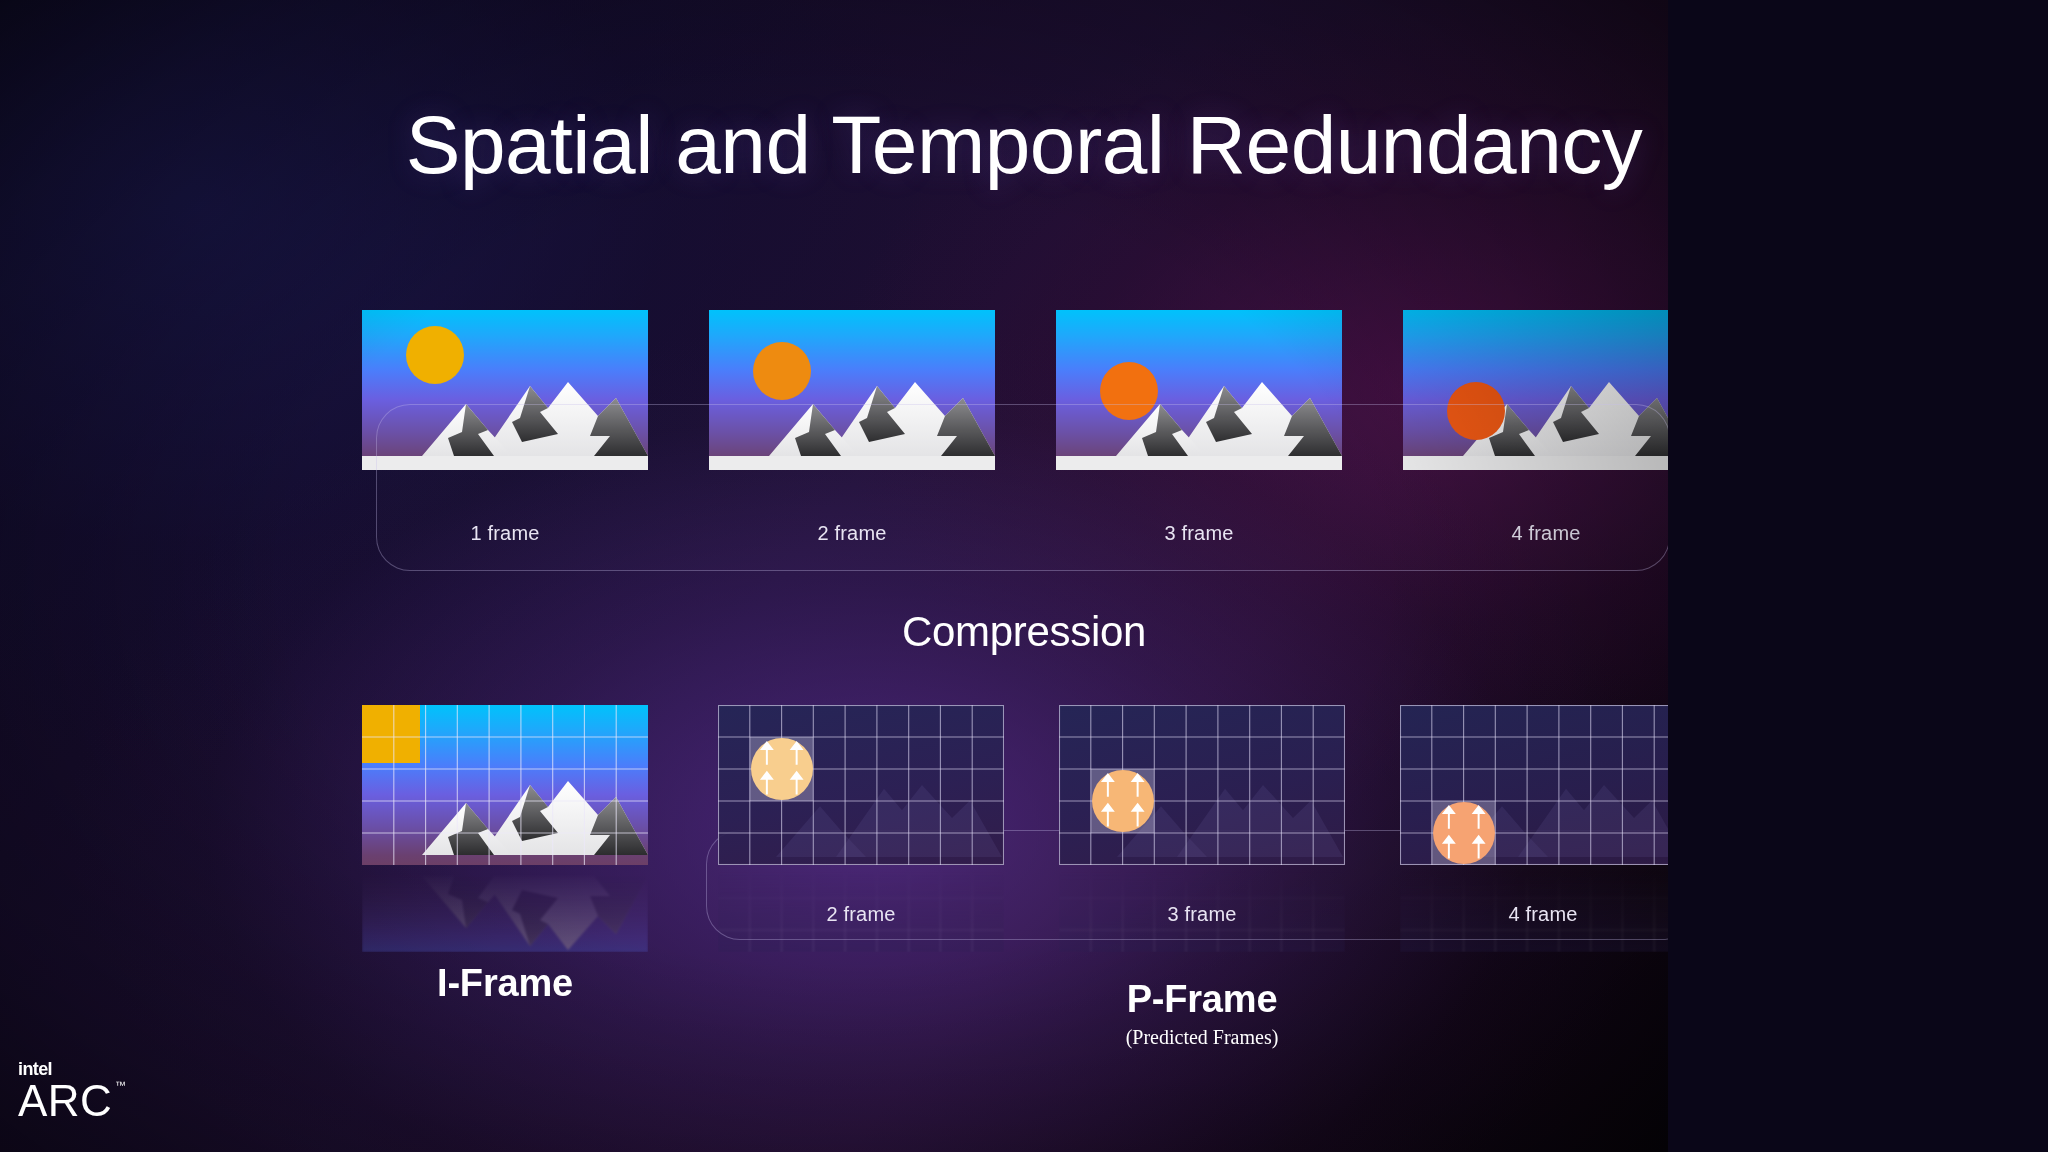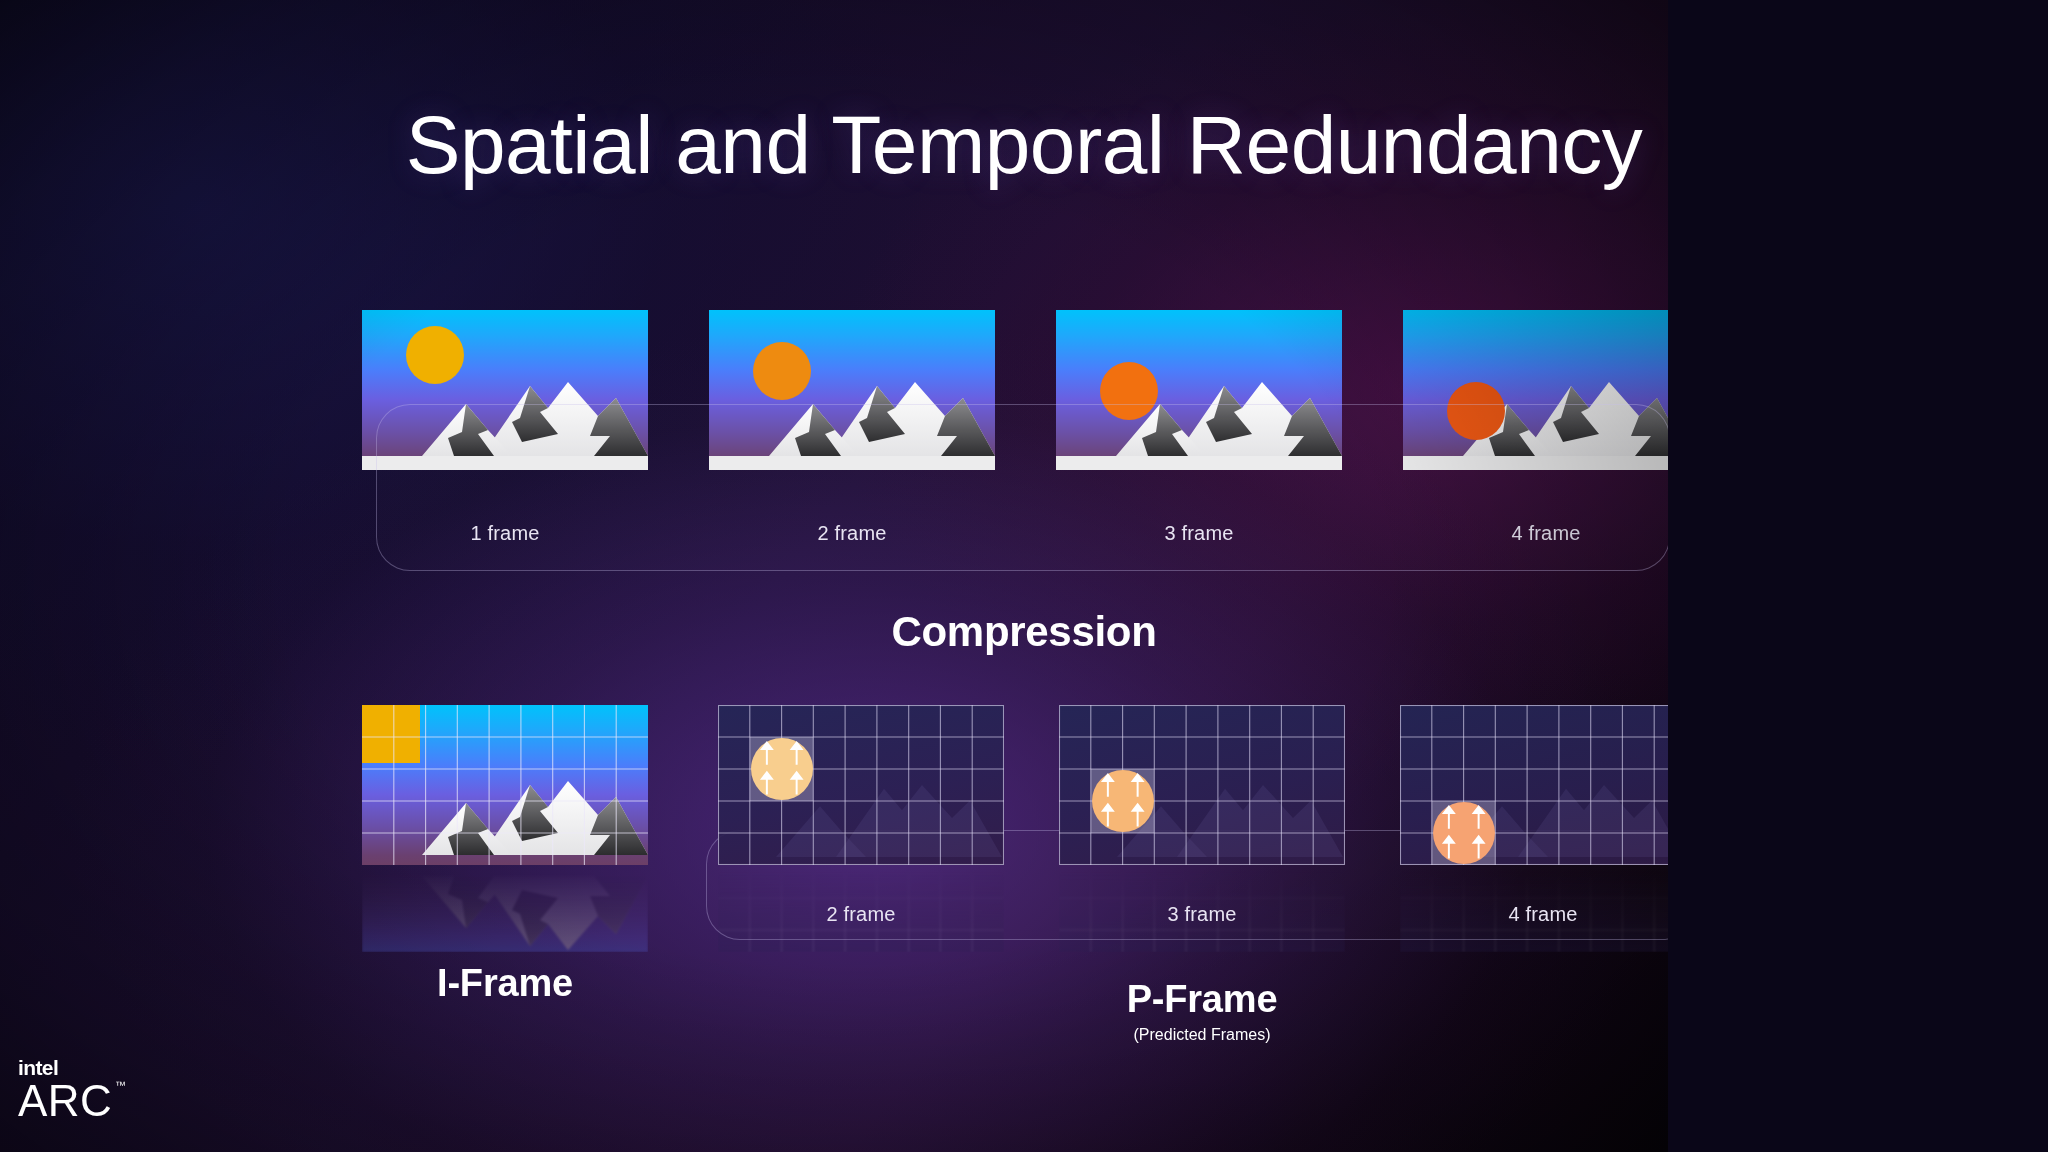--- a/index.html
+++ b/index.html
@@ -103,21 +103,21 @@
 
   
   .compression {
     position: absolute;
     top: 608px;
     left: 0;
     width: 2048px;
     text-align: center;
     color: #ffffff;
     font-size: 42px;
-    font-weight: 700;
+    font-weight: 400;
     letter-spacing: -0.3px;
     z-index: 6;
   }
 
   
   .gridphoto {
     position: relative;
     width: 286px;
     height: 160px;
     overflow: hidden;
@@ -176,31 +176,32 @@
     color: #ffffff;
     font-size: 38px;
     font-weight: 700;
     letter-spacing: -0.2px;
     text-align: center;
     z-index: 6;
   }
   .cap-sub {
     position: absolute;
     color: #ffffff;
-    font-size: 16px;
+    font-size: 20px;
     font-weight: 400;
     text-align: center;
     z-index: 6;
+    font-family: Liberation Serif, serif;
   }
 
   
   .logo { position: absolute; left: 18px; bottom: 28px; z-index: 8; }
   .logo .intel {
     color: #ffffff;
-    font-size: 21px;
+    font-size: 18px;
     font-weight: 700;
     letter-spacing: -0.6px;
     line-height: 1;
   }
   .logo .arc {
     color: #ffffff;
     font-size: 44px;
     font-weight: 400;
     letter-spacing: 0.5px;
     line-height: 1.05;

